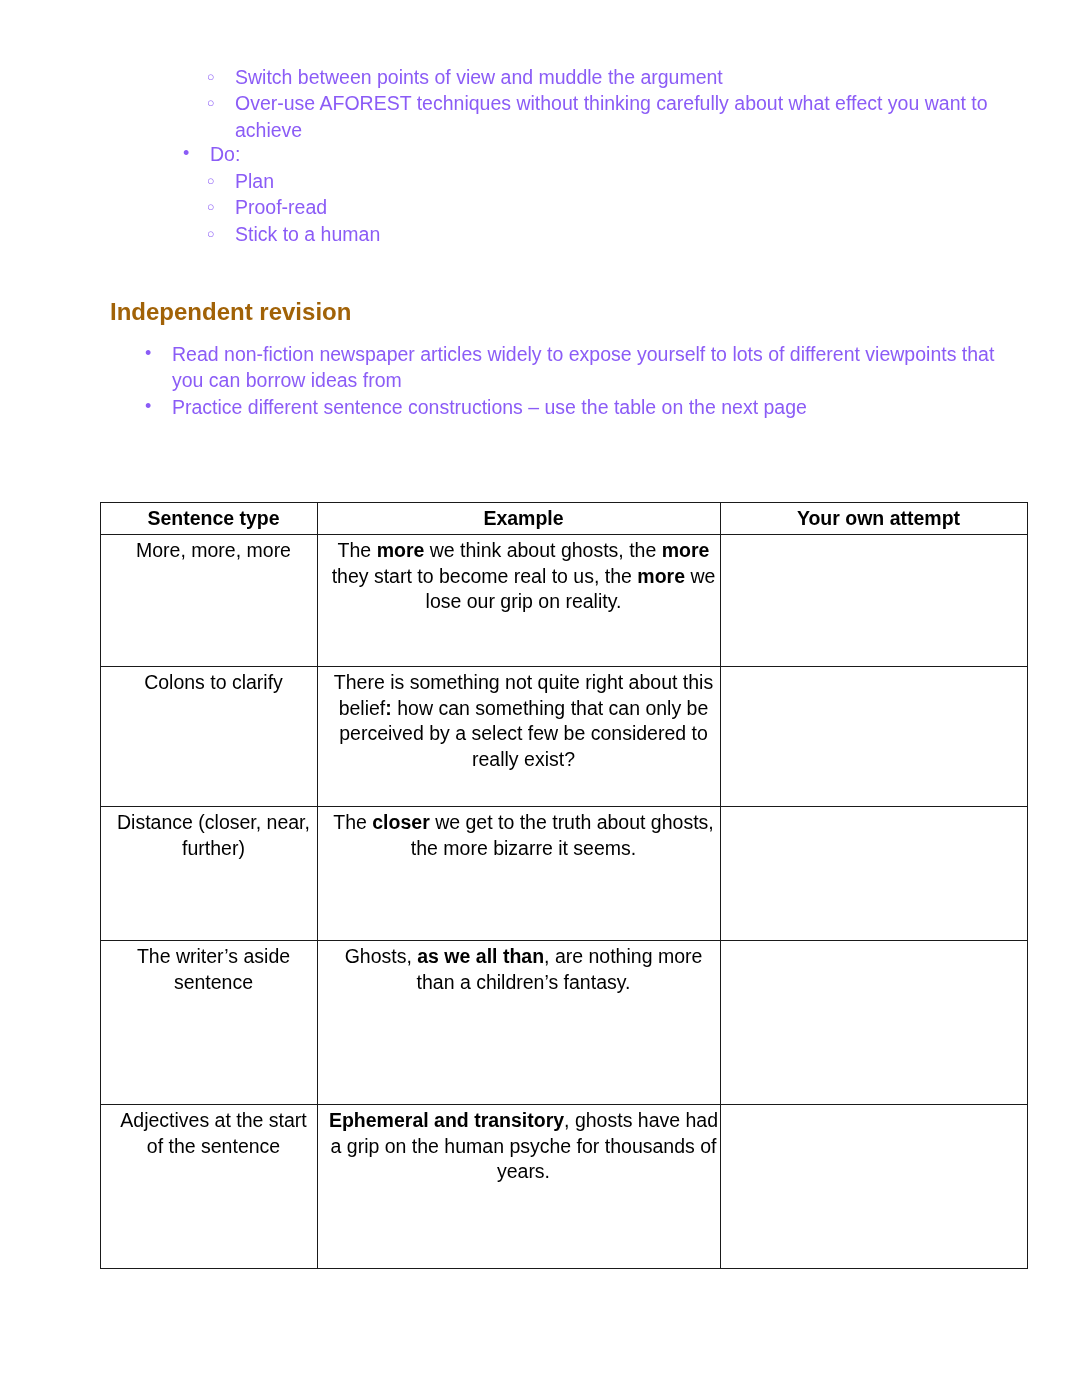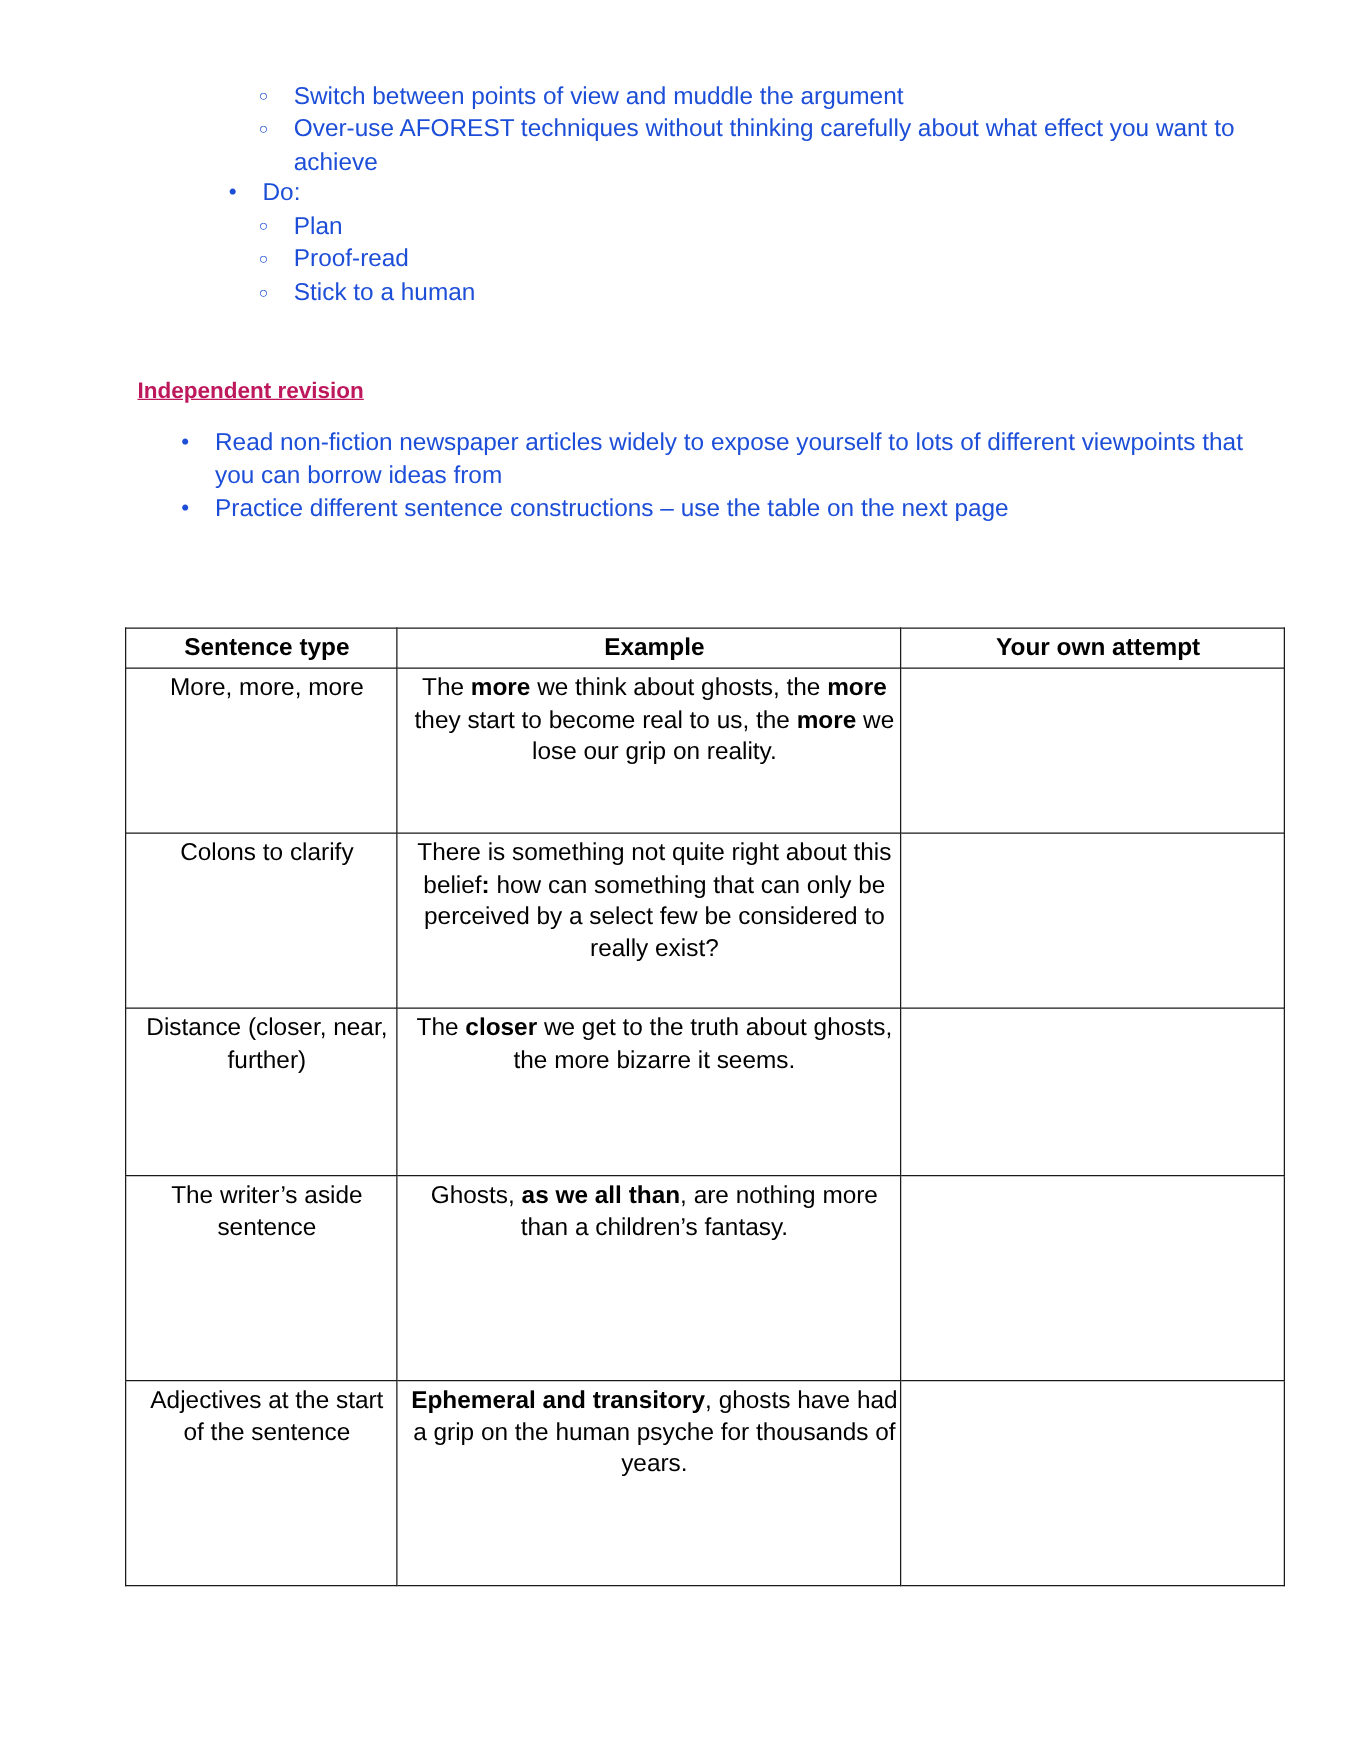--- a/index.html
+++ b/index.html
@@ -34,21 +34,21 @@
     list-style: none;
     margin: 0;
     padding: 0;
   }
 
   li.bullet {
     position: relative;
     font-family: "Liberation Sans", sans-serif;
     font-size: 19.5px;
     line-height: 26.4px;
-    color: #1d4ed8;
+    color: #8b5cf6;
   }
 
   
   li.b1 {
     margin-left: 145px;
     padding-left: 27px;
   }
   li.b1::before {
     content: "\2022";
     position: absolute;
@@ -72,25 +72,24 @@
     line-height: 27px;
   }
 
   li.b2.wide { padding-right: 55px; }
   li.b1.wide { padding-right: 60px; }
 
   .section-heading {
     position: absolute;
     left: 110px;
     font-family: "Liberation Sans", sans-serif;
-    font-size: 18px;
+    font-size: 24px;
     font-weight: bold;
     line-height: 26px;
-    color: #be185d;
-    text-decoration: underline;
+    color: #a16207;
   }
 
   
   .tbl-wrap {
     position: absolute;
     left: 100px;
     top: 502px;
     width: 927px;
   }
   table.sentence-table {

